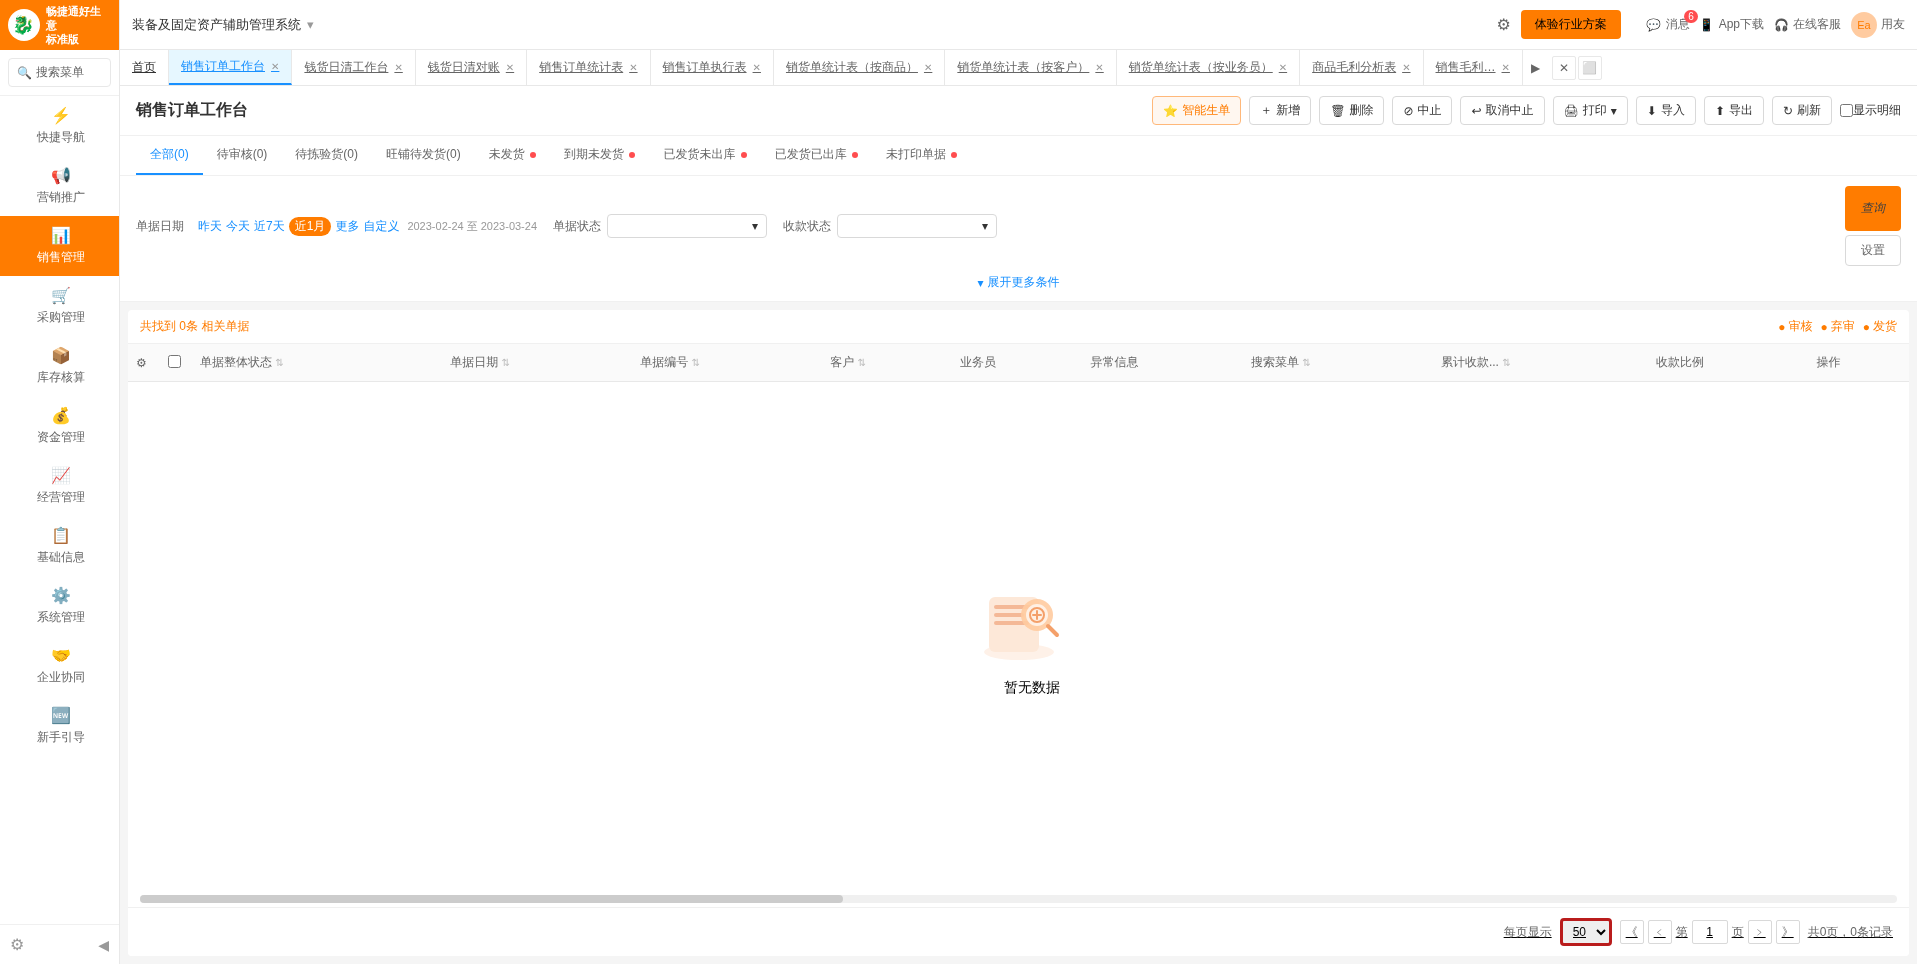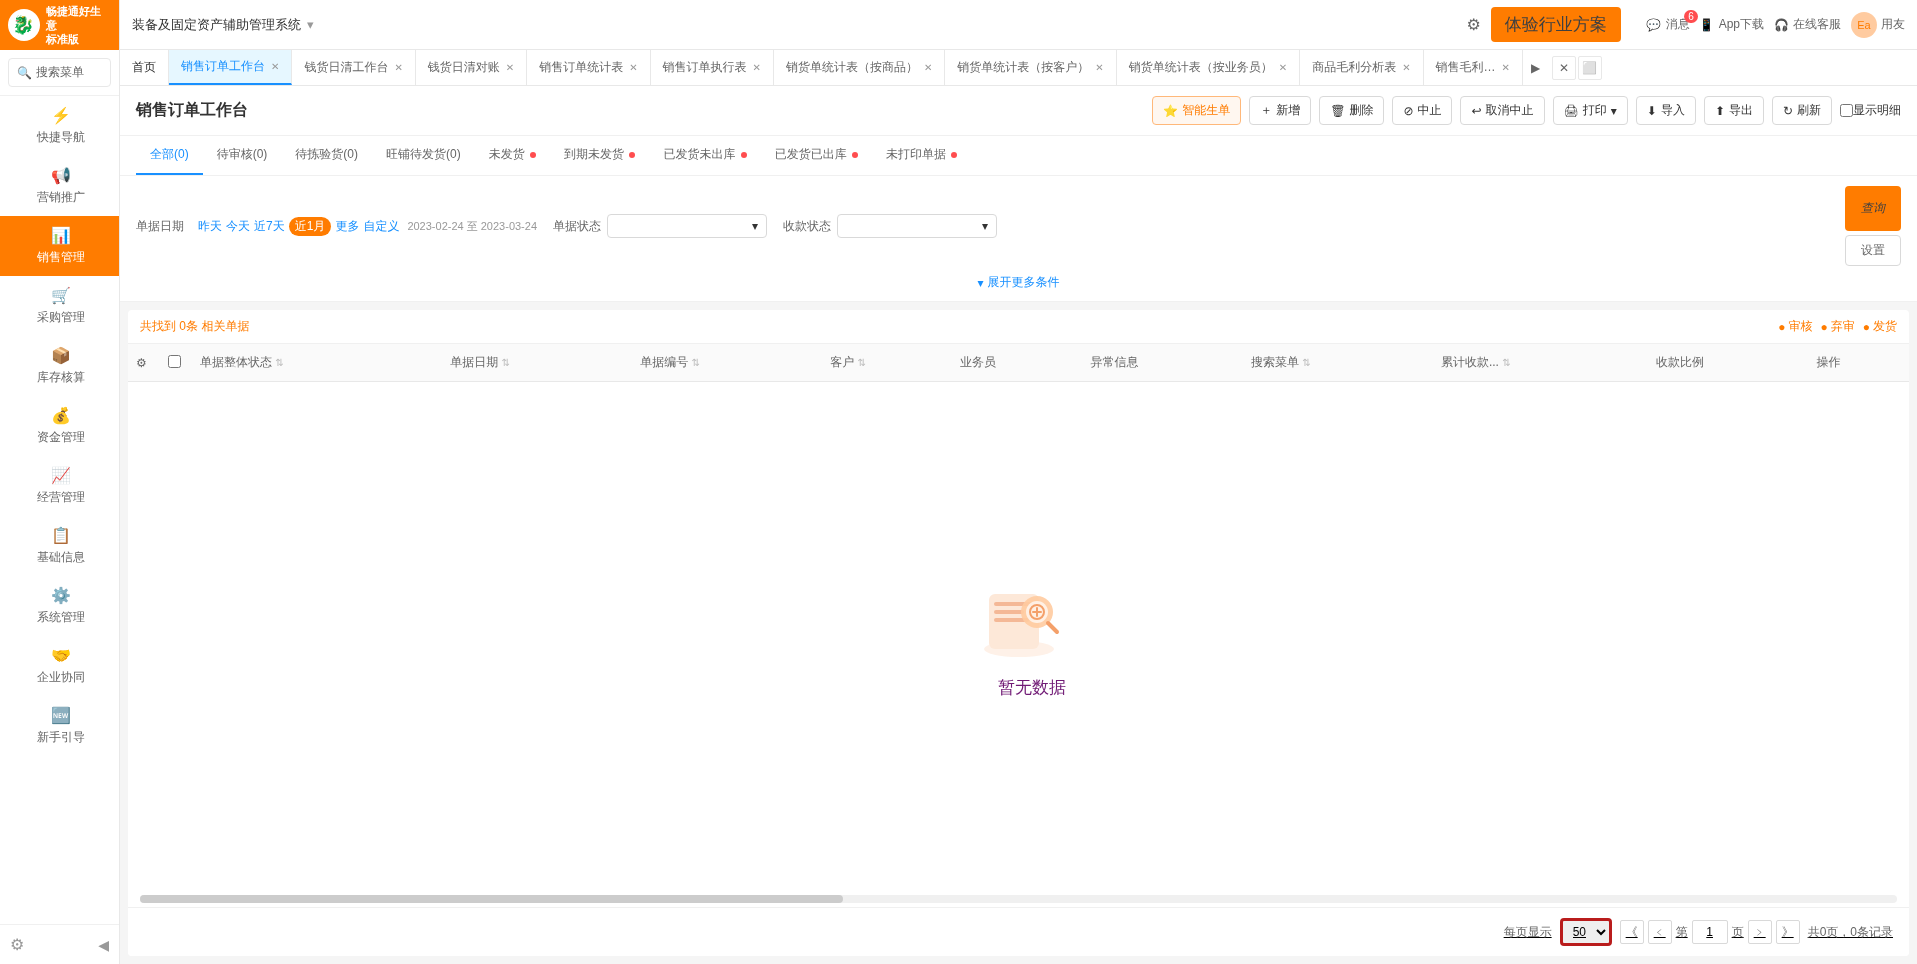--- a/index.html
+++ b/index.html
@@ -17,28 +17,28 @@
     .sidebar-nav-item.active { background: #ff7c00; color: #fff; border-left-color: #ff7c00; }
     .sidebar-nav-item .nav-icon { font-size: 16px; }
     .sidebar-footer { padding: 10px; border-top: 1px solid #f0f0f0; display: flex; justify-content: space-between; align-items: center; }
 
     
     .main-area { flex: 1; display: flex; flex-direction: column; overflow: hidden; }
 
     
     .top-bar { height: 50px; background: #fff; border-bottom: 1px solid #e8e8e8; display: flex; align-items: center; padding: 0 12px; gap: 10px; }
     .system-name { font-size: 13px; color: #333; flex: 1; display: flex; align-items: center; gap: 6px; }
-    .trial-btn { background: #ff7c00; color: #404040; border: none; border-radius: 4px; padding: 6px 14px; font-size: 17px; cursor: pointer; }
+    .trial-btn { background: #ff7c00; color: #000000; border: none; border-radius: 4px; padding: 6px 14px; font-size: 12px; cursor: pointer; }
     .top-icon-btn { display: flex; align-items: center; gap: 4px; color: #666; font-size: 12px; cursor: pointer; position: relative; }
     .badge { background: #ff4d4f; color: #fff; border-radius: 10px; font-size: 10px; padding: 1px 4px; position: absolute; top: -6px; right: -8px; }
     .user-avatar { width: 26px; height: 26px; border-radius: 50%; background: #ffcba0; display: flex; align-items: center; justify-content: center; font-size: 11px; color: #ff7c00; }
 
     
     .tab-bar { height: 36px; background: #fff; border-bottom: 1px solid #e8e8e8; display: flex; align-items: stretch; overflow: hidden; }
-    .tab-item { display: flex; align-items: center; padding: 0 12px; font-size: 12px; color: #666; cursor: pointer; border-right: 1px solid #e8e8e8; white-space: nowrap; gap: 4px; flex-shrink: 0; }
+    .tab-item { display: flex; align-items: center; padding: 0 12px; font-size: 12px; color: #666; cursor: pointer; border-right: 1px solid #e8e8e8; white-space: nowrap; gap: 4px; flex-shrink: 0; text-decoration: underline; }
     .tab-item.active { background: #e6f7ff; color: #1890ff; border-bottom: 2px solid #1890ff; }
     .tab-item.home { background: #fff; color: #333; font-weight: normal; }
     .tab-close { font-size: 10px; color: #999; margin-left: 2px; }
     .tab-more { display: flex; align-items: center; padding: 0 8px; cursor: pointer; color: #666; }
     .tab-controls { display: flex; align-items: center; padding: 0 4px; gap: 2px; }
     .tab-ctrl-btn { width: 24px; height: 24px; display: flex; align-items: center; justify-content: center; cursor: pointer; color: #666; border: 1px solid #e8e8e8; border-radius: 2px; font-size: 12px; }
 
     
     .content-area { flex: 1; overflow: hidden; display: flex; flex-direction: column; padding: 0; background: #f5f5f5; }
 
@@ -81,21 +81,21 @@
     
     .data-table { width: 100%; border-collapse: collapse; font-size: 12px; }
     .data-table th { background: #fafafa; border-bottom: 1px solid #e8e8e8; padding: 10px 8px; text-align: left; color: #666; font-weight: normal; white-space: nowrap; }
     .data-table th .sort-icon { color: #bbb; font-size: 10px; }
     .th-checkbox { width: 32px; }
     .th-settings { width: 32px; }
 
     
     .empty-state { flex: 1; display: flex; flex-direction: column; align-items: center; justify-content: center; padding: 60px 0; }
     .empty-icon { width: 100px; height: 90px; position: relative; margin-bottom: 12px; }
-    .empty-text { font-size: 17px; color: #701a75; margin-left: 27px; }
+    .empty-text { font-size: 14px; color: #000000; margin-left: 27px; }
 
     
     .pagination-bar { padding: 10px 16px; display: flex; align-items: center; justify-content: flex-end; gap: 8px; border-top: 1px solid #f0f0f0; background: #fff; text-decoration: underline; }
     .page-size-select { border: 3px solid #b91c1c; border-radius: 4px; padding: 3px 6px; font-size: 12px; }
     .page-nav { display: flex; align-items: center; gap: 4px; }
     .page-btn { width: 24px; height: 24px; display: flex; align-items: center; justify-content: center; border: 1px solid #d9d9d9; border-radius: 2px; cursor: pointer; color: #666; font-size: 12px; }
     .page-input { width: 36px; height: 24px; border: 1px solid #d9d9d9; border-radius: 2px; text-align: center; font-size: 12px; }
     .page-info { font-size: 12px; color: #666; }
 
     

